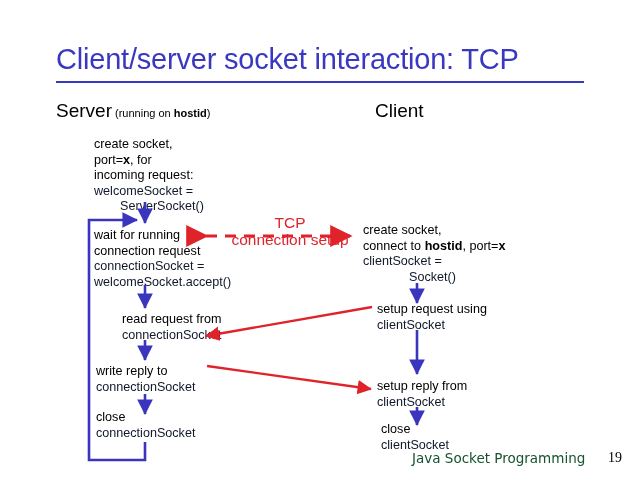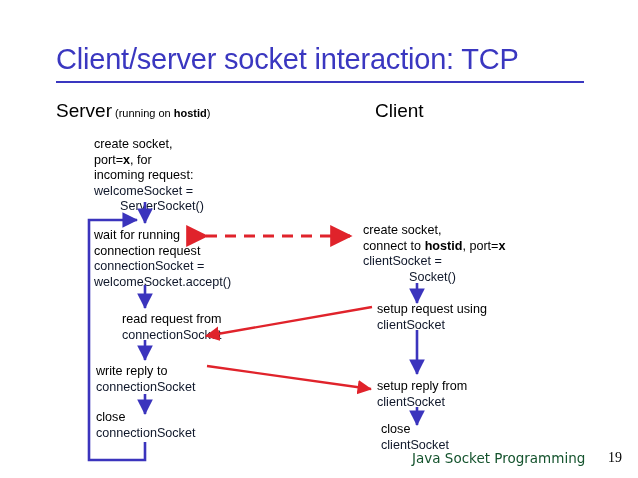--- a/index.html
+++ b/index.html
@@ -186,20 +186,24 @@
   <div id="cli-read" class="blk">
     <span class="ln">setup reply from</span>
     <span class="ln code">clientSocket</span>
   </div>
 
   <div id="cli-close" class="blk">
     <span class="ln">close</span>
     <span class="ln code">clientSocket</span>
   </div>
 
+  <div id="tcp-label">
+    <span class="l1">TCP</span>
+    <span class="l2">connection setup</span>
+  </div>
 
   <svg id="wires" viewBox="0 0 638 478">
     <defs>
       <marker id="ahBlue" markerWidth="7" markerHeight="7" refX="5.6" refY="3" orient="auto">
         <path d="M0,0 L6,3 L0,6 z" fill="#3b34bd"></path>
       </marker>
       <marker id="ahRed" markerWidth="7" markerHeight="7" refX="5.6" refY="3" orient="auto">
         <path d="M0,0 L6,3 L0,6 z" fill="#e0232b"></path>
       </marker>
       <marker id="ahRedBig" markerWidth="8" markerHeight="8" refX="6.2" refY="3.4" orient="auto">

